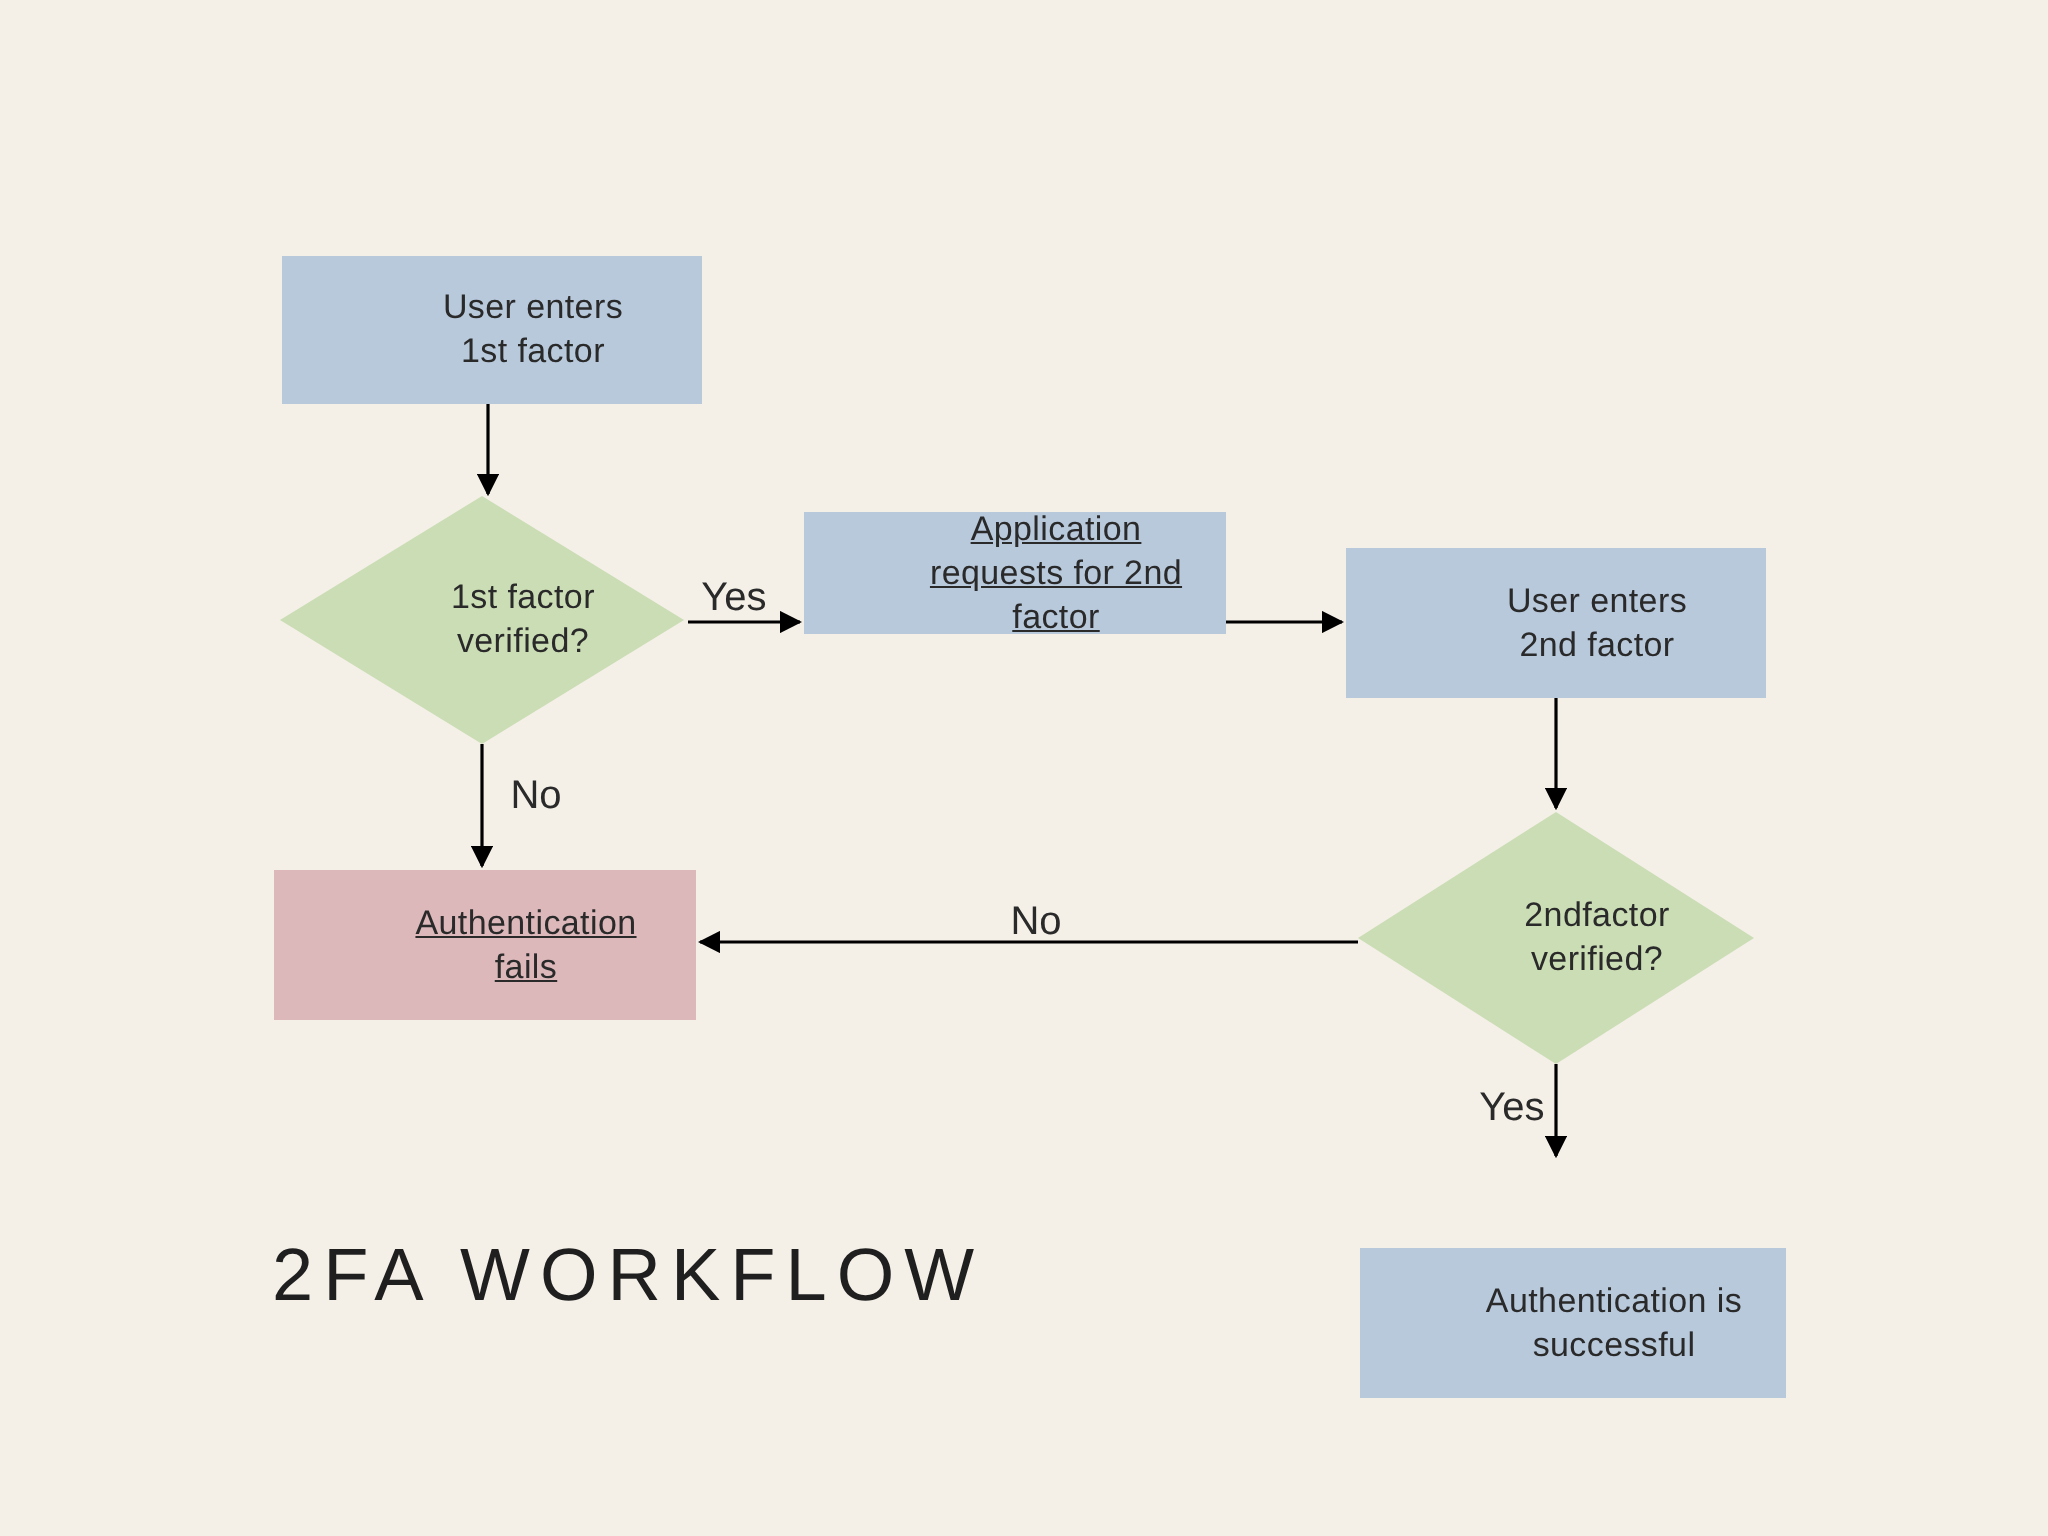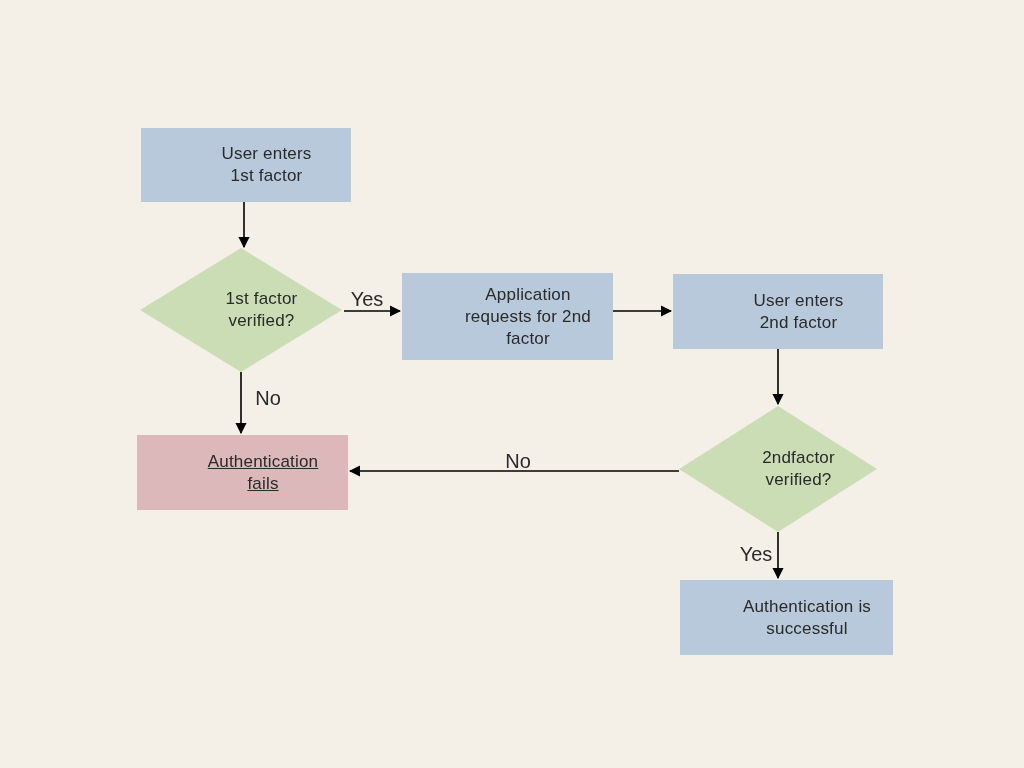--- a/index.html
+++ b/index.html
@@ -51,21 +51,21 @@
     top: 617px;
     font-size: 37px;
     font-weight: 400;
     letter-spacing: 5px;
     white-space: nowrap;
   }
 
   
   #node-enter-1st      { left: 141px; top: 128px; width: 210px; height: 74px; }
   #node-verify-1st     { left: 140px; top: 248px; width: 202px; height: 124px; }
-  #node-request-2nd    { left: 402px; top: 273px; width: 211px; height: 87px; }
+  #node-request-2nd    { left: 402px; top: 256px; width: 211px; height: 61px; text-decoration: underline; }
   #node-enter-2nd      { left: 673px; top: 274px; width: 210px; height: 75px; }
   #node-verify-2nd     { left: 679px; top: 406px; width: 198px; height: 126px; }
   #node-auth-success   { left: 680px; top: 580px; width: 213px; height: 75px; }
   #node-auth-fails     { left: 137px; top: 435px; width: 211px; height: 75px; text-decoration: underline; }
 
   #label-yes-1 { left: 349px; top: 288px; width: 36px; }
   #label-no-1  { left: 252px; top: 387px; width: 32px; }
   #label-no-2  { left: 500px; top: 450px; width: 36px; }
   #label-yes-2 { left: 738px; top: 543px; width: 36px; }
 </style>
@@ -101,25 +101,26 @@
 
   <div id="node-enter-2nd" class="node process" style="background-color: rgb(184, 201, 220);">User enters
 2nd factor</div>
 
   <div id="node-verify-2nd" class="node decision" style="background-color: rgb(203, 221, 181);">2ndfactor
 verified?</div>
 
   <div id="node-auth-fails" class="node fail" style="background-color: rgb(220, 184, 186);">Authentication
 fails</div>
 
-  <div id="node-auth-success" class="node process" style="background-color: rgb(184, 201, 220);">Authentication is
+  <div id="node-auth-success" class="node process" style="background-color: rgb(184, 201, 220); margin-top: 44px;">Authentication is
 successful</div>
 
   <div id="label-yes-1" class="edge-label">Yes</div>
 
   <div id="label-no-1" class="edge-label">No</div>
 
   <div id="label-no-2" class="edge-label">No</div>
 
   <div id="label-yes-2" class="edge-label">Yes</div>
 
+  <div class="diagram-title" style="color: rgb(31, 31, 31);">2FA WORKFLOW</div>
 
 </div>
 
 </body></html>

